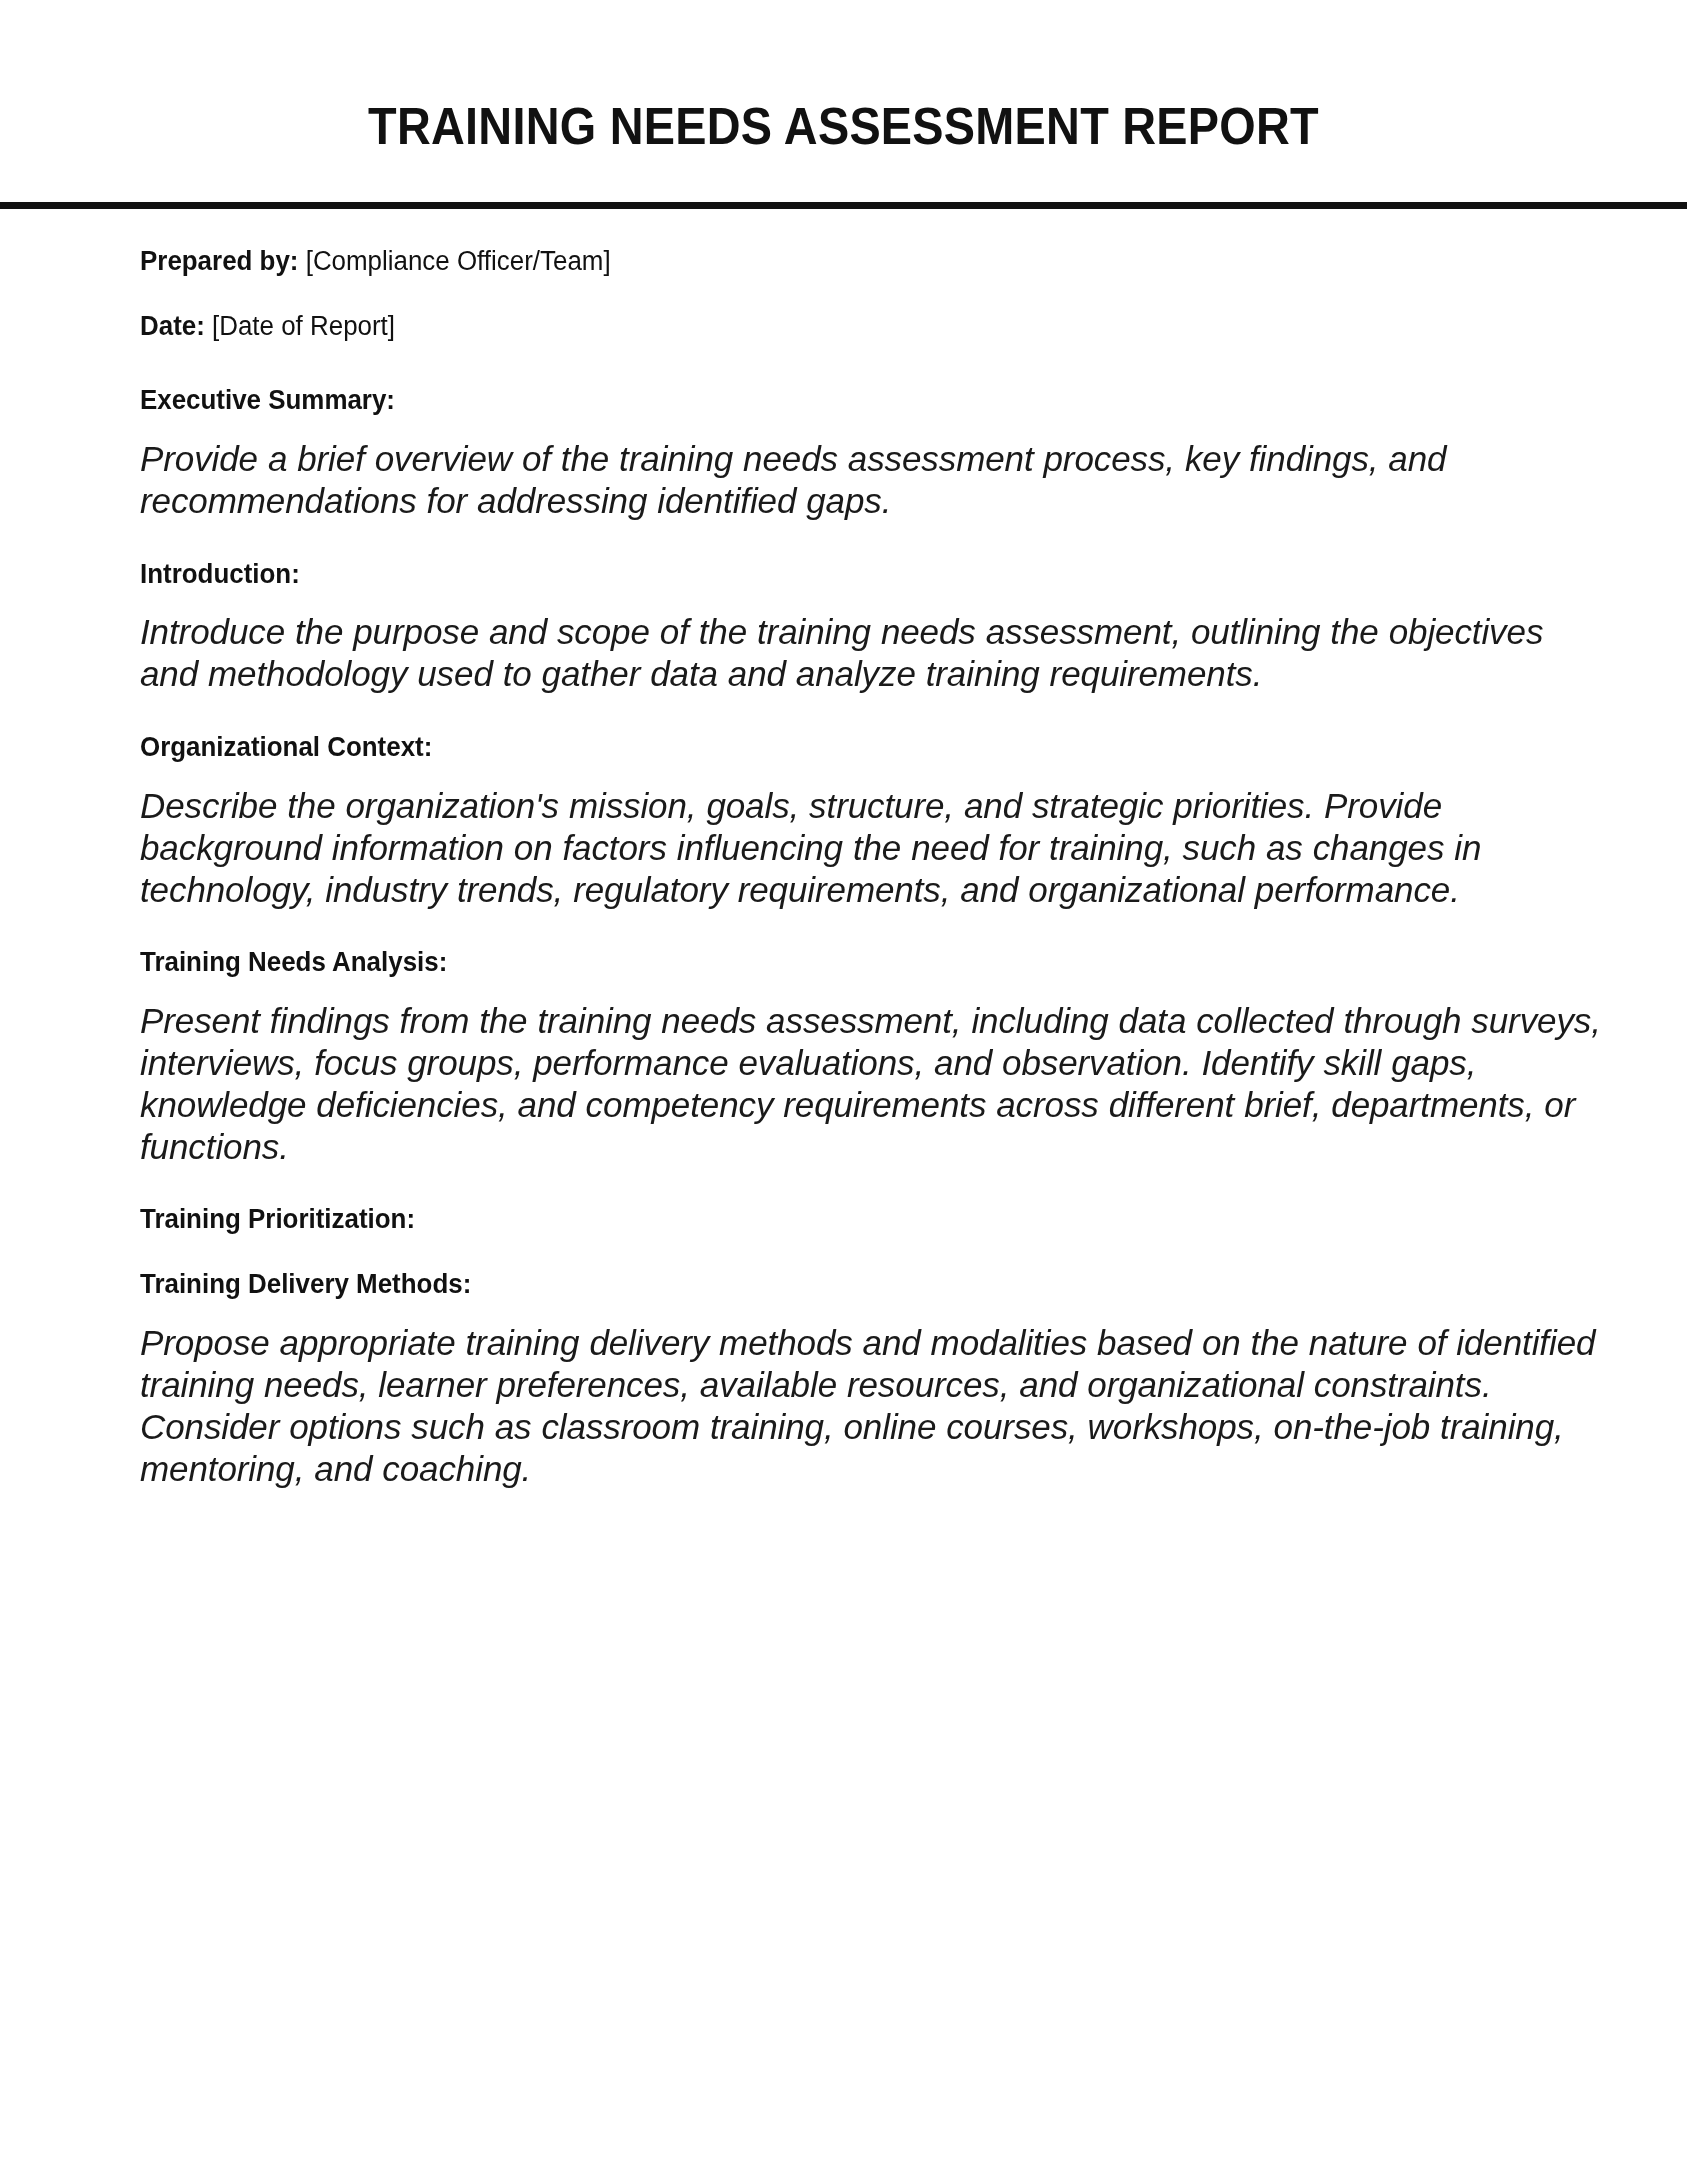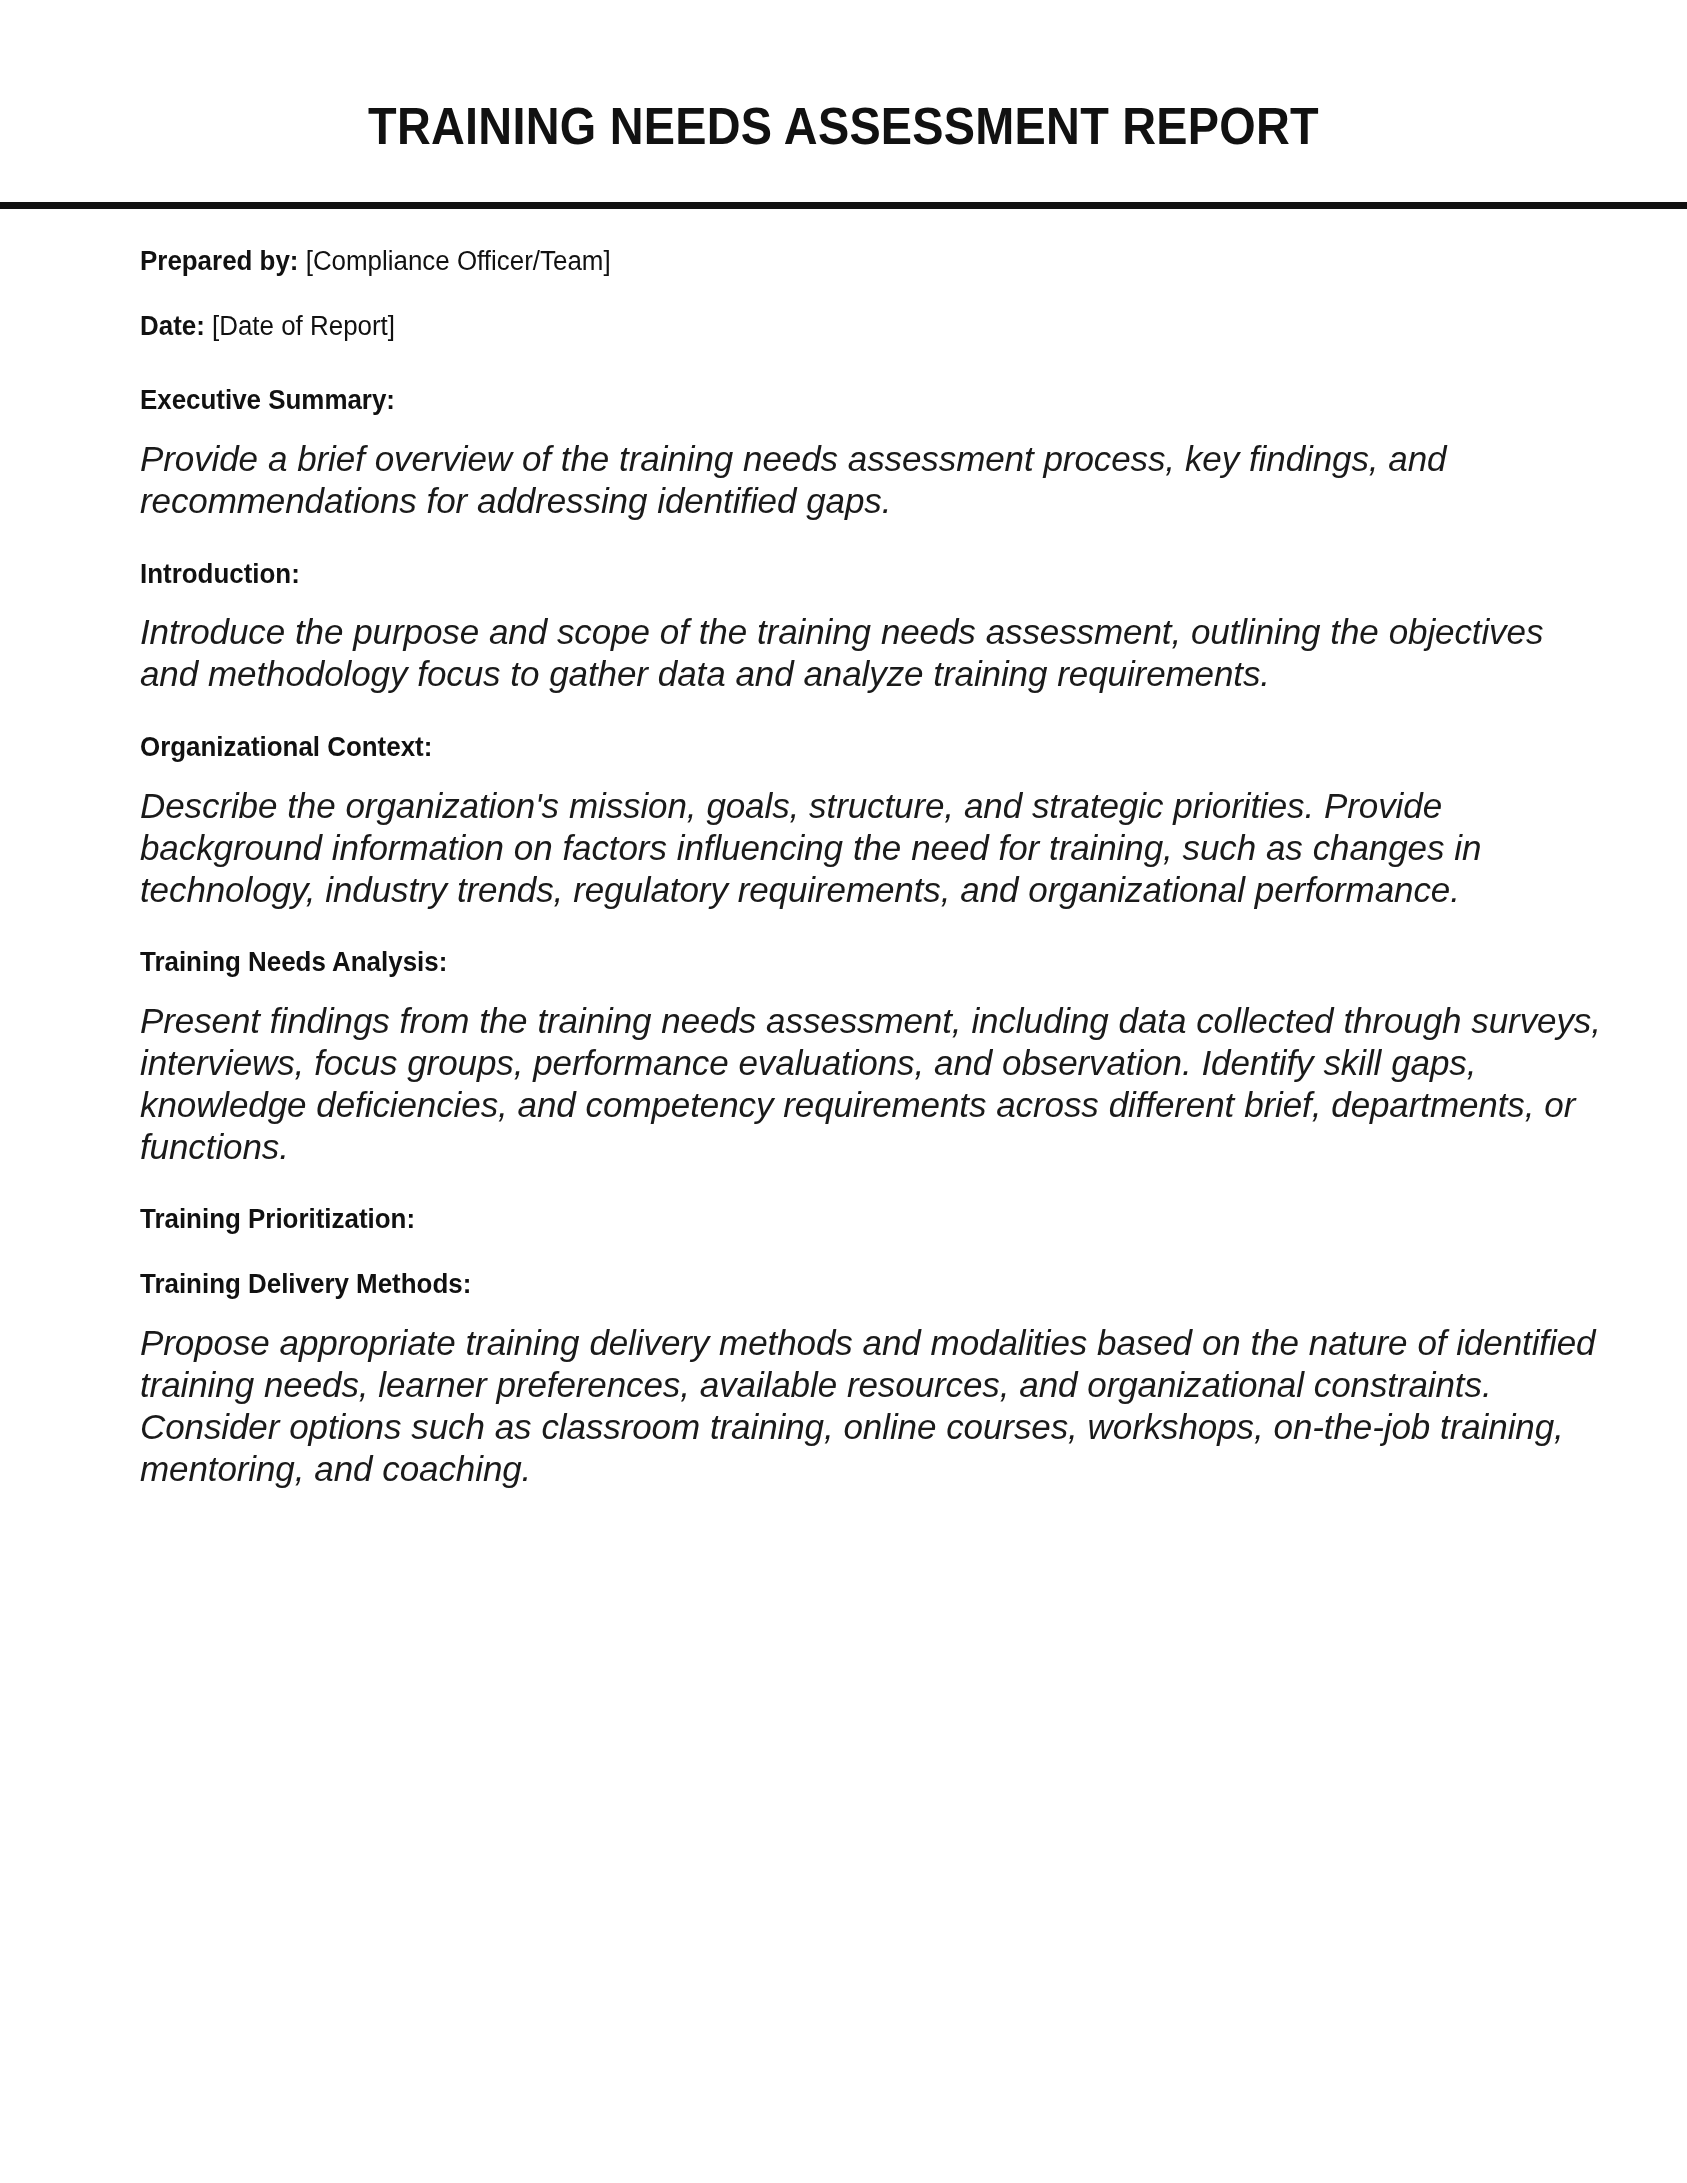--- a/index.html
+++ b/index.html
@@ -128,21 +128,21 @@
       <span class="meta-label">Date:</span><span> </span><span class="meta-value">[Date of Report]</span>
     </p>
 
     <div class="section">
       <h2 class="section-heading">Executive Summary:</h2>
       <p class="section-body">Provide a brief overview of the training needs assessment process, key findings, and recommendations for addressing identified gaps.</p>
     </div>
 
     <div class="section">
       <h2 class="section-heading">Introduction:</h2>
-      <p class="section-body">Introduce the purpose and scope of the training needs assessment, outlining the objectives and methodology focus to gather data and analyze training requirements.</p>
+      <p class="section-body">Introduce the purpose and scope of the training needs assessment, outlining the objectives and methodology used to gather data and analyze training requirements.</p>
     </div>
 
     <div class="section">
       <h2 class="section-heading">Organizational Context:</h2>
       <p class="section-body">Describe the organization's mission, goals, structure, and strategic priorities. Provide background information on factors influencing the need for training, such as changes in technology, industry trends, regulatory requirements, and organizational performance.</p>
     </div>
 
     <div class="section">
       <h2 class="section-heading">Training Needs Analysis:</h2>
       <p class="section-body">Present findings from the training needs assessment, including data collected through surveys, interviews, focus groups, performance evaluations, and observation. Identify skill gaps, knowledge deficiencies, and competency requirements across different brief, departments, or functions.</p>

